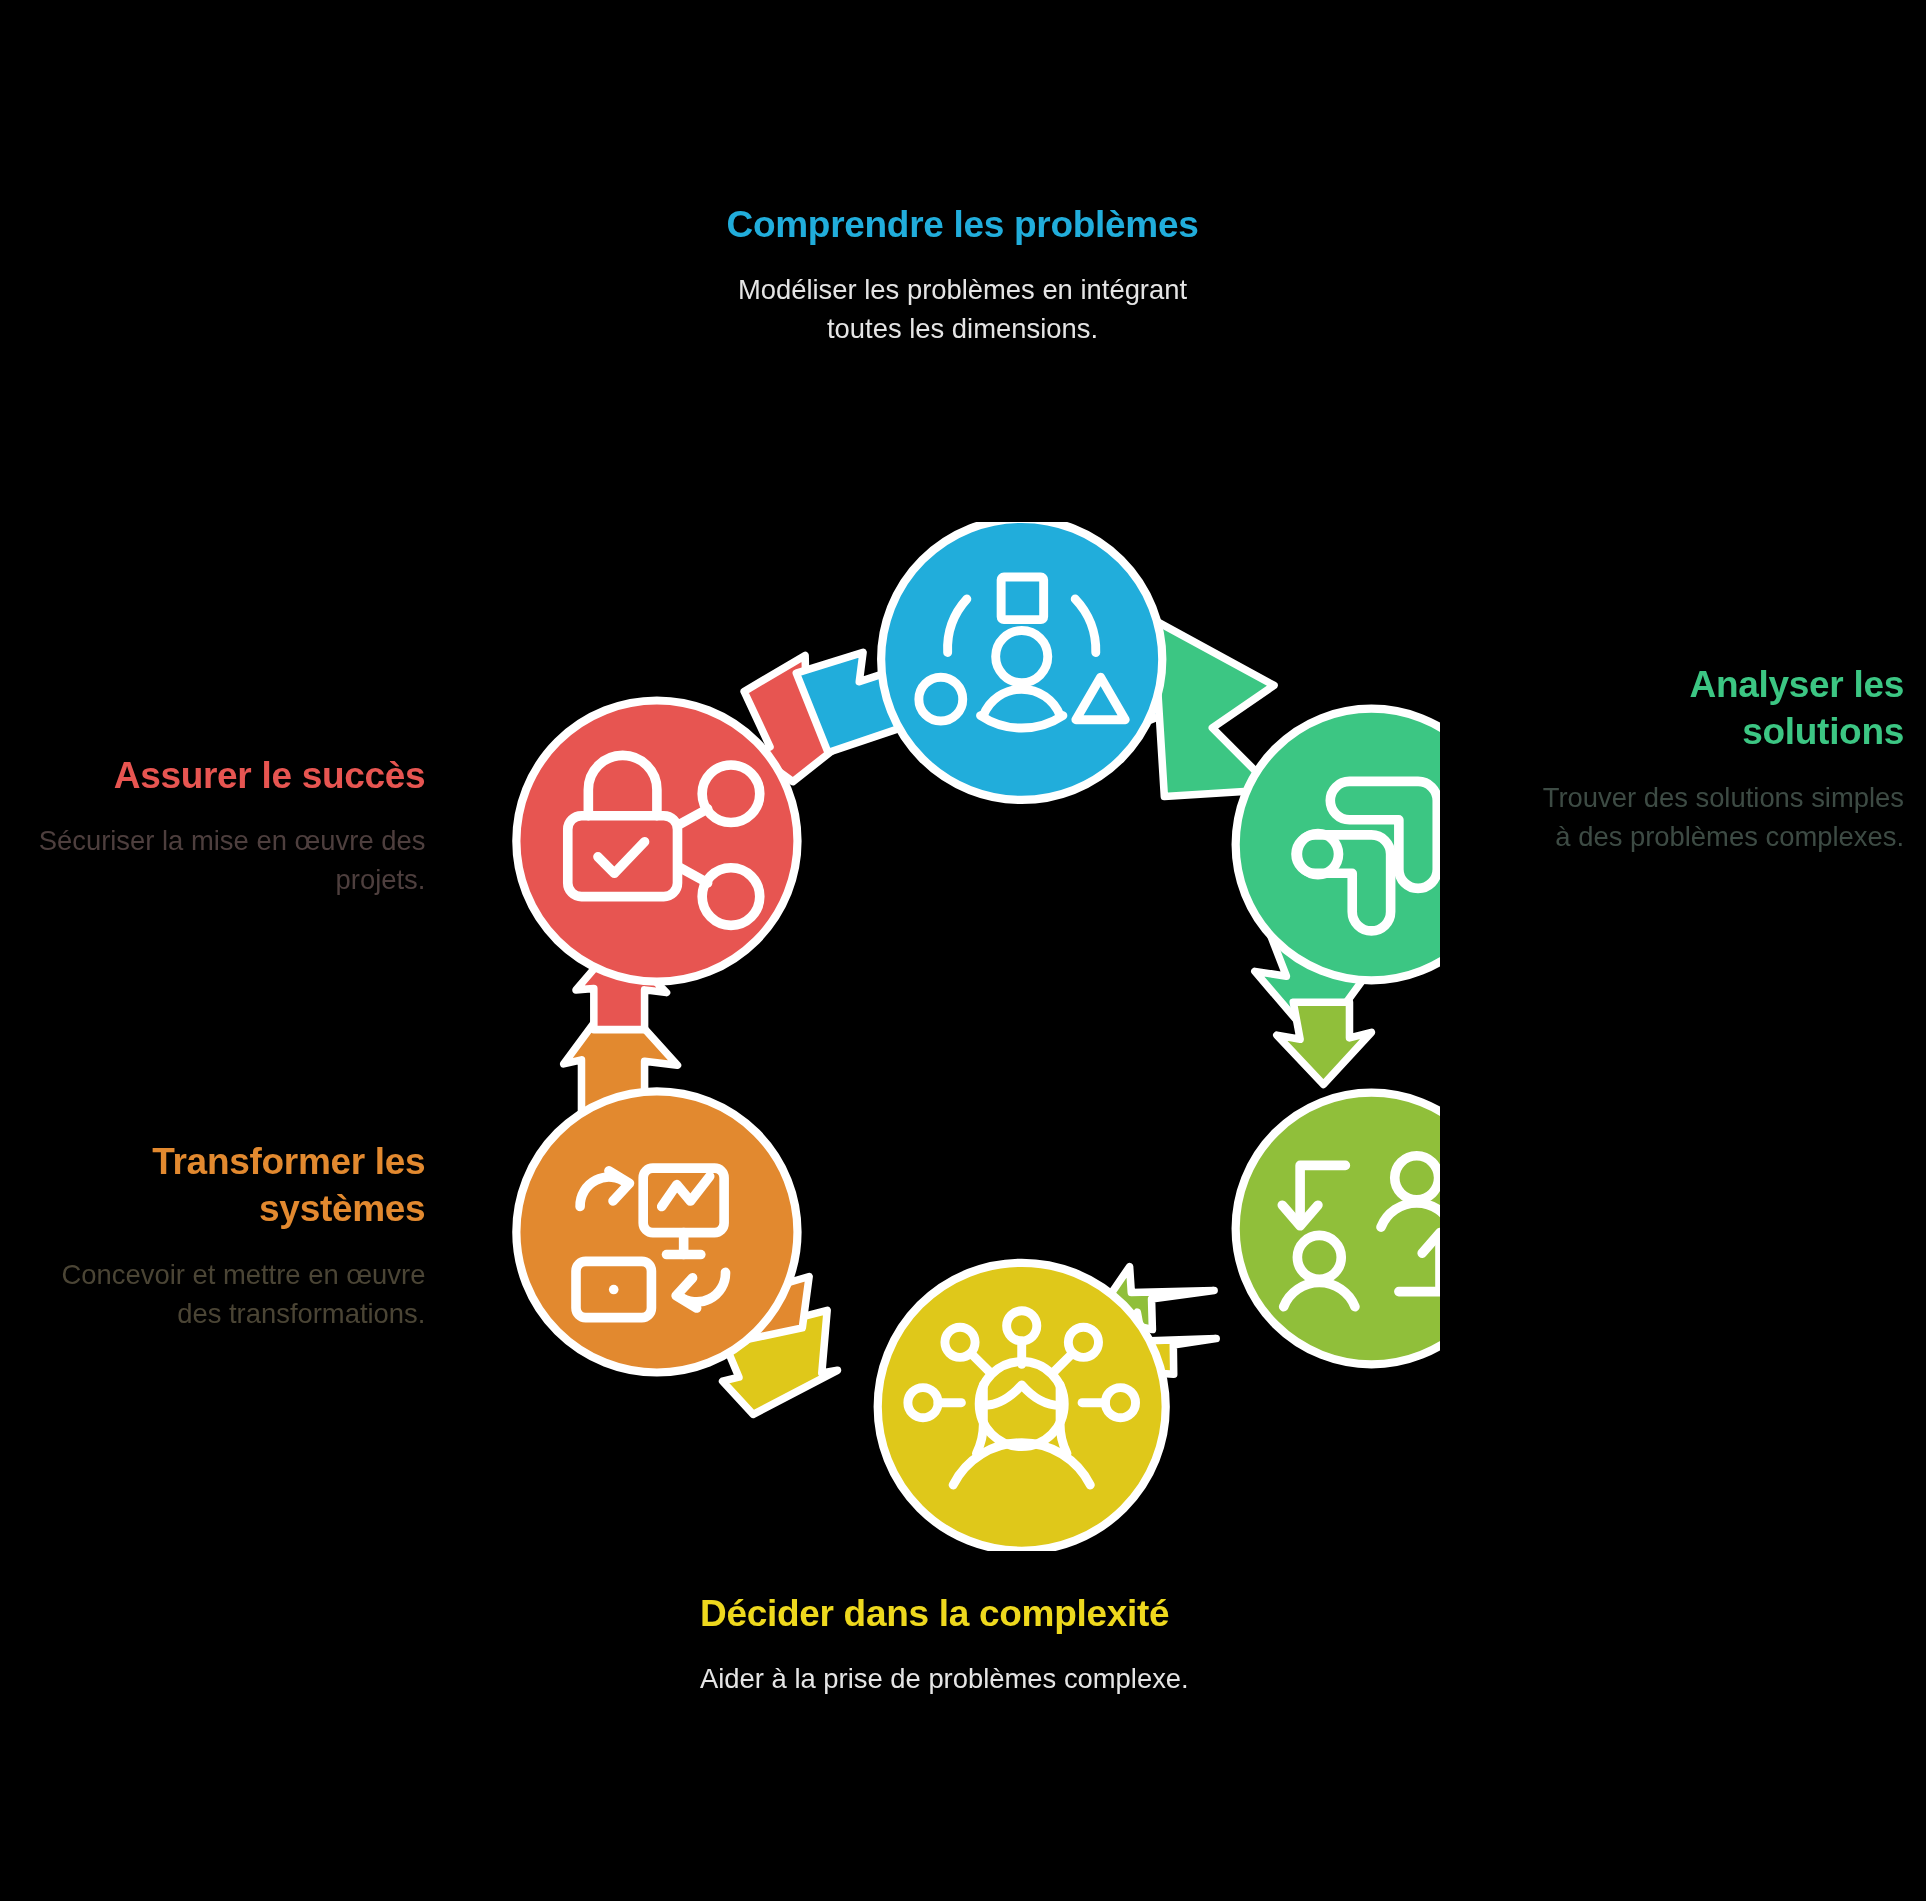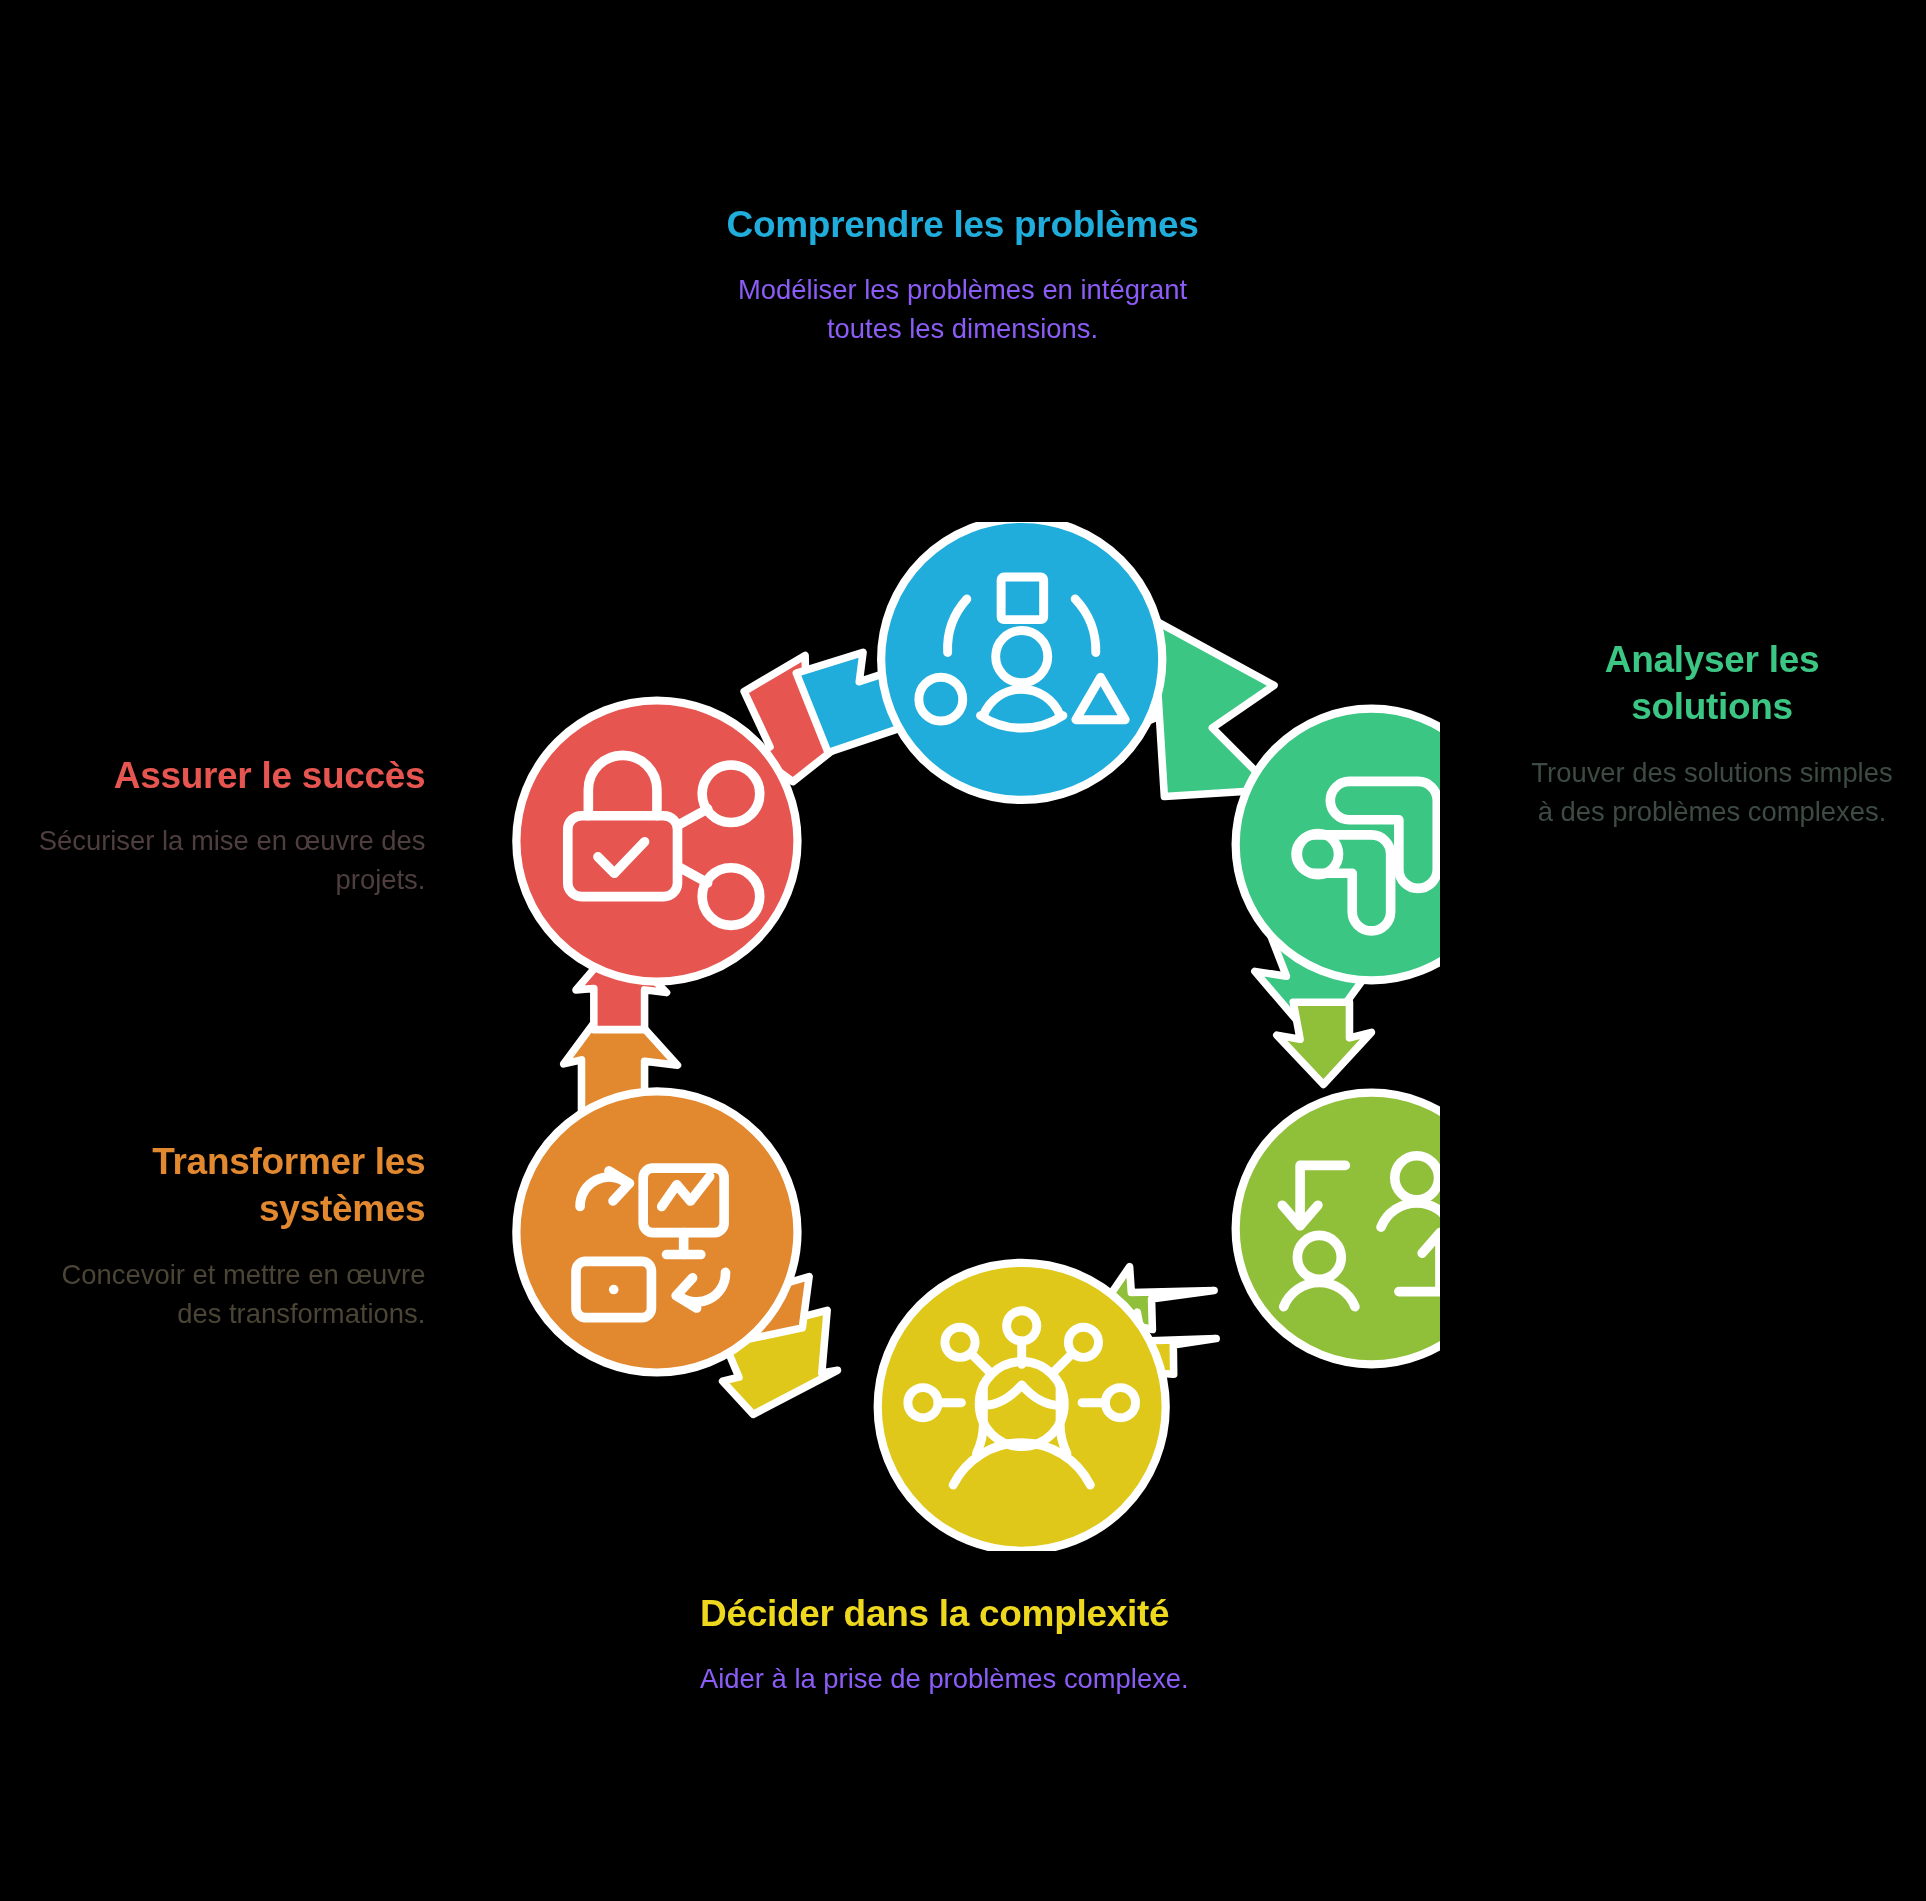--- a/index.html
+++ b/index.html
@@ -36,28 +36,28 @@
     margin: 0 0 23px 0;
   }
   .label-desc {
     font-size: 27.4px;
     line-height: 1.42;
     margin: 0;
     color: #4b4f44;
   }
 
   .lb-top    { left: 702px; top: 193px;  width: 521px; text-align: center; }
-  .lb-right1 { left: 1520px; top: 628px;  width: 384px; text-align: center; }
+  .lb-right1 { left: 1520px; top: 653px;  width: 384px; text-align: right; }
   .lb-right2 { left: 1520px; top: 1129px; width: 391px; text-align: left; }
   .lb-left1  { left: 27.4px;   top: 744px; width: 398px; text-align: right; }
   .lb-left2  { left: 27.4px;   top: 1130px; width: 398px; text-align: right; }
   .lb-bottom { left: 700px; top: 1582px; width: 521px; }
 
   .lb-top .label-desc,
-  .lb-bottom .label-desc { color: #8b5cf6; }
+  .lb-bottom .label-desc { color: #e5e5e5; }
   .lb-right1 .label-desc { color: #3d4b44; }
   .lb-right2 .label-desc { color: #4a4f3b; }
   .lb-left1 .label-desc  { color: #4e3f3e; }
   .lb-left2 .label-desc  { color: #4b4535; }
 
   
   #wheel {
     position: absolute;
     left: 480px;
     top: 514px;

